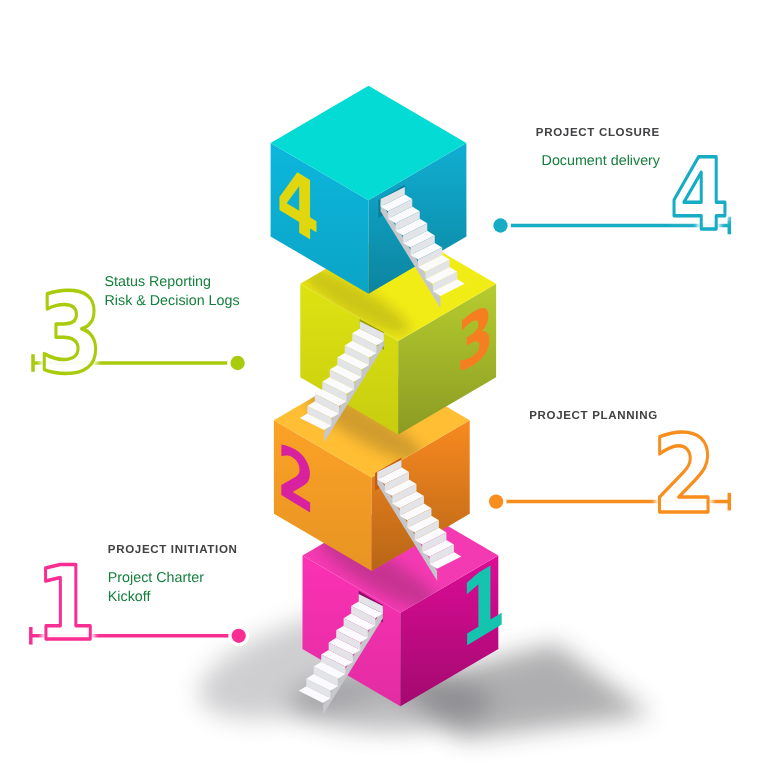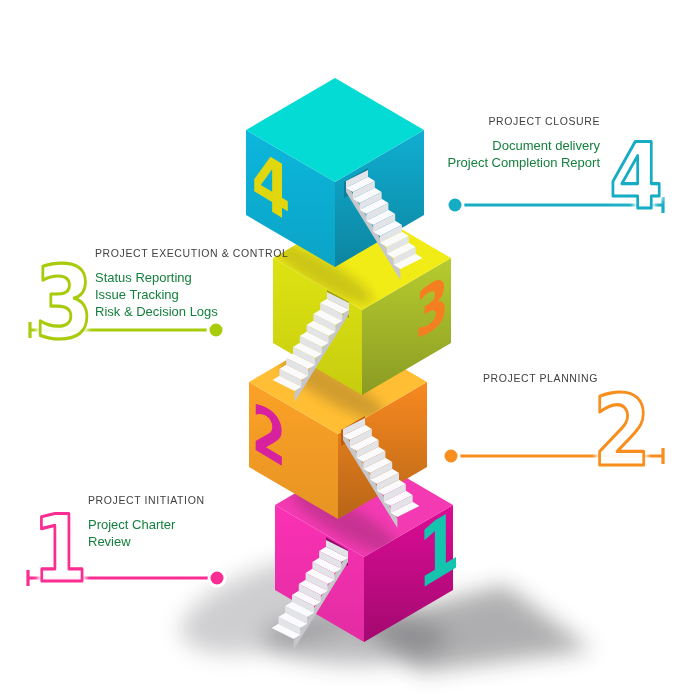--- a/index.html
+++ b/index.html
@@ -1,22 +1,22 @@
 <!DOCTYPE html>
 <html><head>
 <meta charset="utf-8">
 <style>
   html,body{margin:0;padding:0;background:#fff;}
   .stage{position:relative;width:700px;height:700px;background:#fff;overflow:hidden;
          font-family:"Liberation Sans",sans-serif;}
   .stage svg{position:absolute;left:0;top:0;}
   .tb{position:absolute;white-space:nowrap;}
   .tb.right{text-align:right;}
-  .tb h3{margin:0 0 9px 0;font-size:10.5px;line-height:13px;font-weight:normal;
-         letter-spacing:.6px;color:#414042;}
+  .tb h3{margin:0 0 9px 0;font-size:10.5px;line-height:13px;font-weight:bold;
+         letter-spacing:.6px;color:#414042;text-align:center;}
   .tb .it{font-size:13px;line-height:17px;color:#15803d;}
   .cubenum{font-family:"DejaVu Sans",sans-serif;font-weight:bold;text-anchor:middle;}
   .bignum{font-family:"DejaVu Sans",sans-serif;font-weight:bold;text-anchor:middle;
           fill:none;stroke-width:3.2;stroke-linejoin:round;}
   .bigglow{font-family:"DejaVu Sans",sans-serif;font-weight:bold;text-anchor:middle;
           fill:#fff;stroke:#fff;stroke-width:9;opacity:.95;}
   .cline{stroke-width:3.2;fill:none;}
   .ccase{stroke:#fff;stroke-width:8;fill:none;}
 </style>
 </head>
@@ -225,36 +225,33 @@
   <g>
     <text class="bigglow" font-size="100" transform="translate(64,338) scale(.85,1)" filter="url(#blurGlow)">3</text>
     <text class="bignum" font-size="100" transform="translate(64,338) scale(.85,1)" stroke="#a8cb0b">3</text>
   </g>
   <g>
     <text class="bigglow" font-size="90" transform="translate(636,208) scale(.85,1)" filter="url(#blurGlow)">4</text>
     <text class="bignum" font-size="90" transform="translate(636,208) scale(.85,1)" stroke="#16adc4">4</text>
   </g>
 </svg>
 
-  <div class="tb" style="left:88px;top:494px;">
+  <div class="tb" style="left:98px;top:494px;">
     <h3>PROJECT INITIATION</h3>
     <div class="it">Project Charter</div>
-    <div class="it">Review</div>
+    <div class="it">Kickoff</div>
   </div>
 
   <div class="tb right" style="right:102px;top:372px;">
     <h3>PROJECT PLANNING</h3>
   </div>
 
   <div class="tb" style="left:95px;top:247px;">
-    <h3>PROJECT EXECUTION &amp; CONTROL</h3>
     <div class="it">Status Reporting</div>
-    <div class="it">Issue Tracking</div>
     <div class="it">Risk &amp; Decision Logs</div>
   </div>
 
   <div class="tb right" style="right:100px;top:115px;">
     <h3>PROJECT CLOSURE</h3>
     <div class="it">Document delivery</div>
-    <div class="it">Project Completion Report</div>
   </div>
 
 </div>
 
 </body></html>

